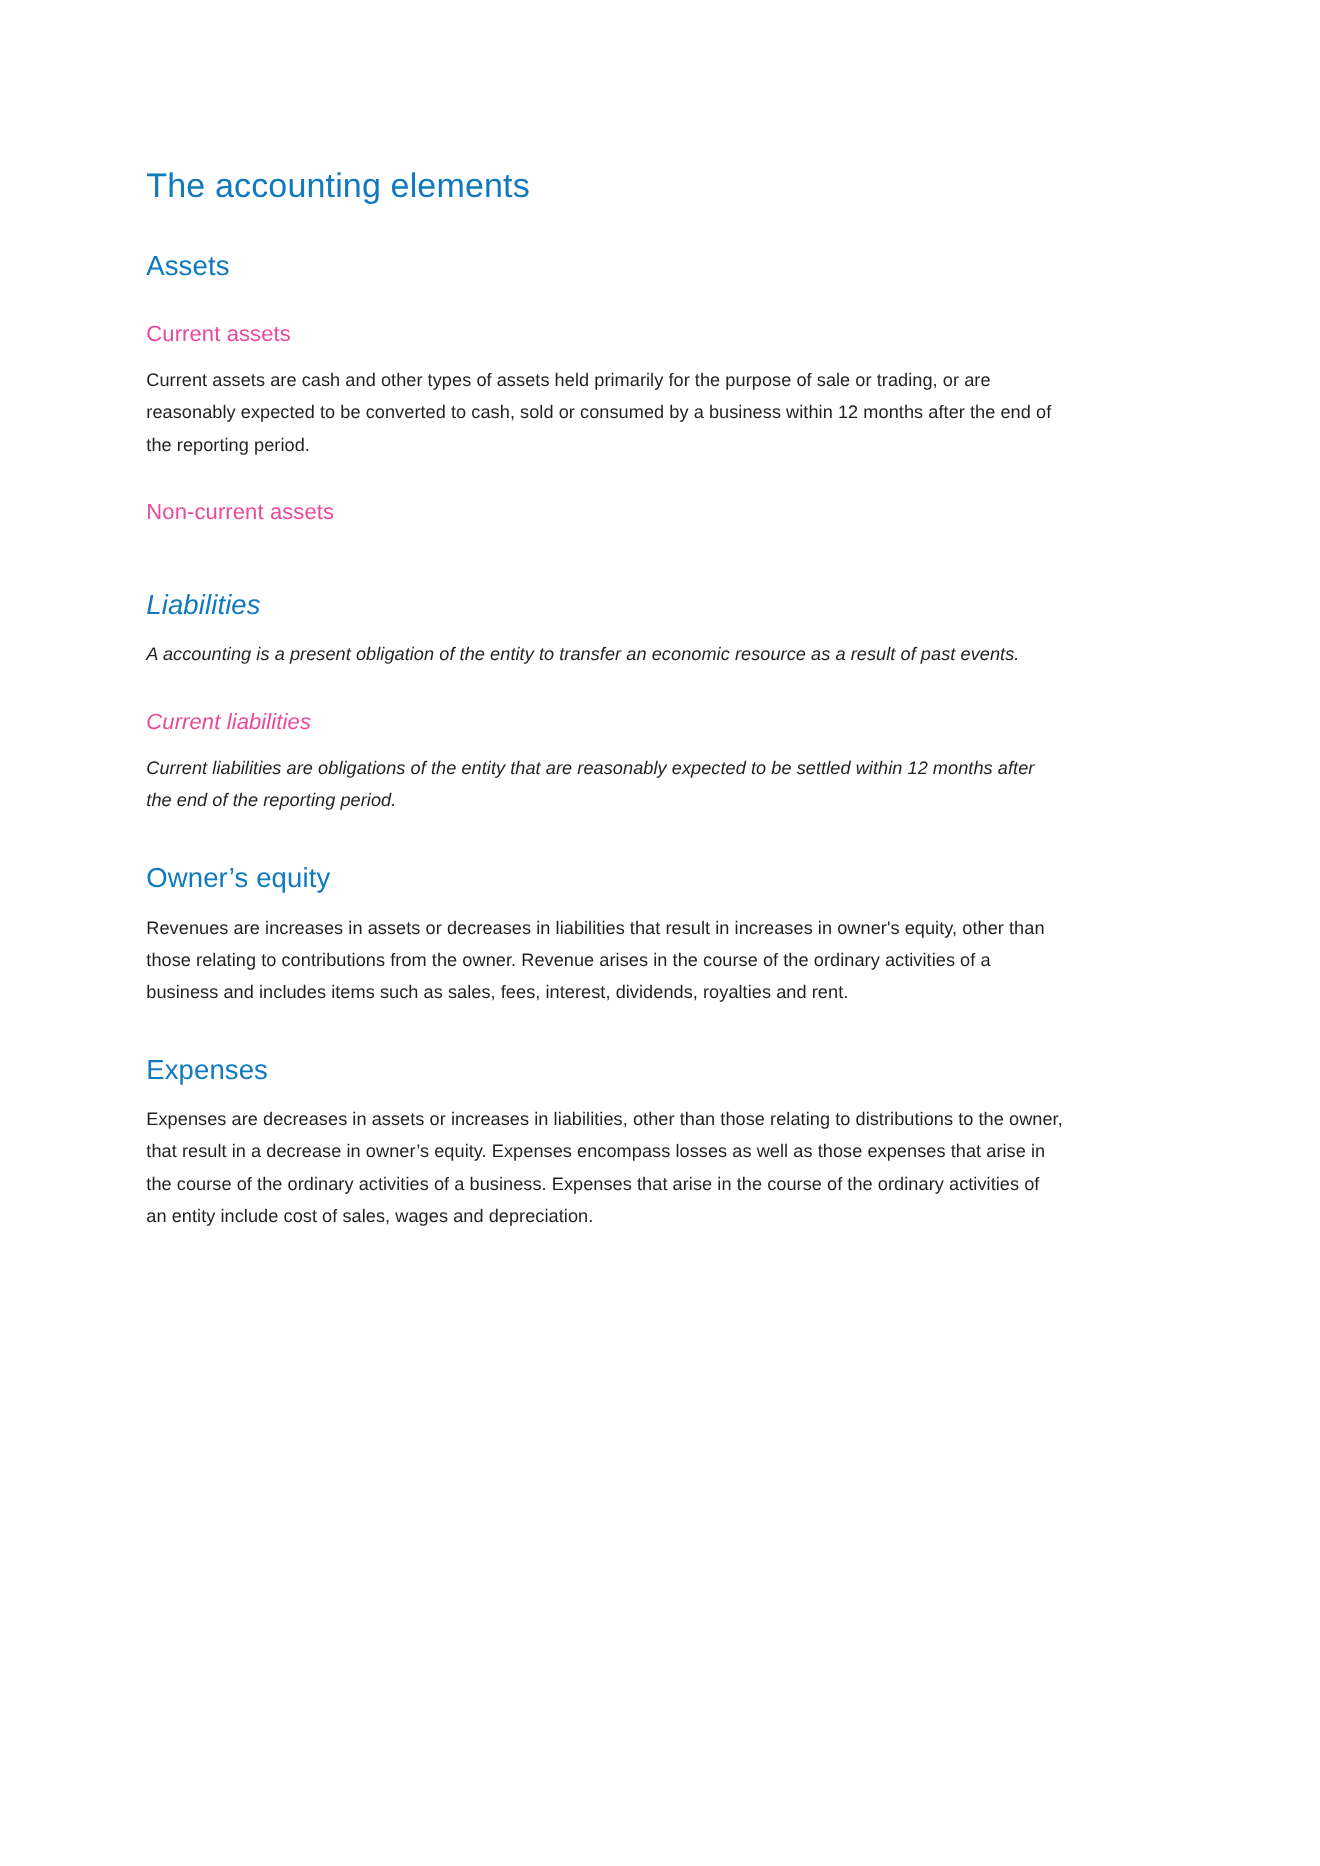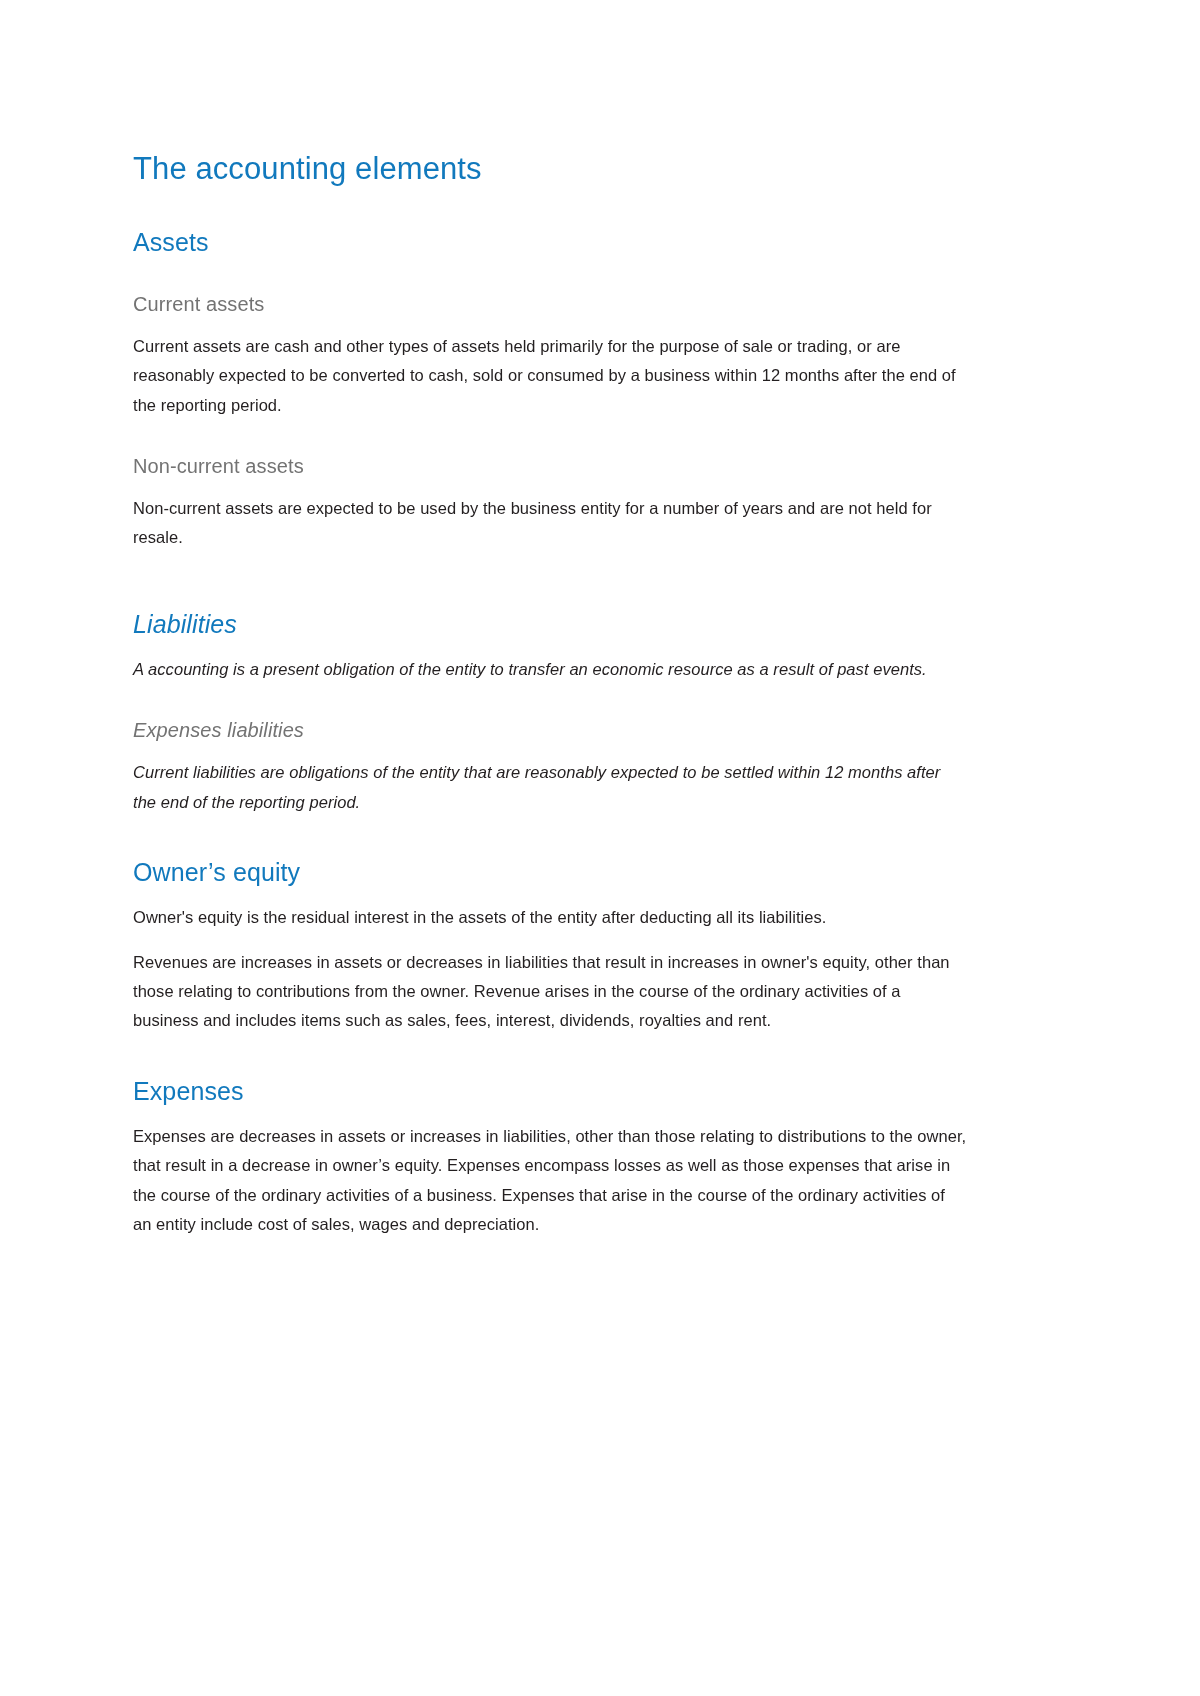--- a/index.html
+++ b/index.html
@@ -38,21 +38,21 @@
     font-weight: normal;
     color: #1179bd;
     margin: 40px 0 0 0;
     padding: 0;
     line-height: 1.25;
     letter-spacing: 0.1px;
   }
   h3.sub-heading {
     font-size: 20px;
     font-weight: normal;
-    color: #737373;
+    color: #ec4899;
     margin: 34px 0 0 0;
     padding: 0;
     line-height: 1.25;
     letter-spacing: 0.1px;
   }
   p.body-text {
     font-size: 16.5px;
     color: #231f20;
     margin: 15px 0 0 0;
     padding: 0;
@@ -84,38 +84,36 @@
     <div class="section" style="margin-top:38px;">
       <h2 class="section-heading" style="margin-top:0;">Assets</h2>
 
       <div class="subsection">
         <h3 class="sub-heading">Current assets</h3>
         <p class="body-text">Current assets are cash and other types of assets held primarily for the purpose of sale or trading, or are reasonably expected to be converted to cash, sold or consumed by a business within 12 months after the end of the reporting period.</p>
       </div>
 
       <div class="subsection">
         <h3 class="sub-heading">Non-current assets</h3>
-        <p class="body-text">Non-current assets are expected to be used by the business entity for a number of years and are not held for resale.</p>
       </div>
     </div>
 
     <div class="section spaced-top">
       <h2 class="section-heading" style="margin-top:0;">Liabilities</h2>
       <p class="body-text">A accounting is a present obligation of the entity to transfer an economic resource as a result of past events.</p>
 
       <div class="subsection">
-        <h3 class="sub-heading">Expenses liabilities</h3>
+        <h3 class="sub-heading">Current liabilities</h3>
         <p class="body-text">Current liabilities are obligations of the entity that are reasonably expected to be settled within 12 months after the end of the reporting period.</p>
       </div>
 
     </div>
 
     <div class="section">
       <h2 class="section-heading">Owner’s equity</h2>
-      <p class="body-text">Owner's equity is the residual interest in the assets of the entity after deducting all its liabilities.</p>
     </div>
 
     <div class="section">
       <p class="body-text">Revenues are increases in assets or decreases in liabilities that result in increases in owner's equity, other than those relating to contributions from the owner. Revenue arises in the course of the ordinary activities of a business and includes items such as sales, fees, interest, dividends, royalties and rent.</p>
     </div>
 
     <div class="section">
       <h2 class="section-heading">Expenses</h2>
       <p class="body-text">Expenses are decreases in assets or increases in liabilities, other than those relating to distributions to the owner, that result in a decrease in owner’s equity. Expenses encompass losses as well as those expenses that arise in the course of the ordinary activities of a business. Expenses that arise in the course of the ordinary activities of an entity include cost of sales, wages and depreciation.</p>
     </div>

